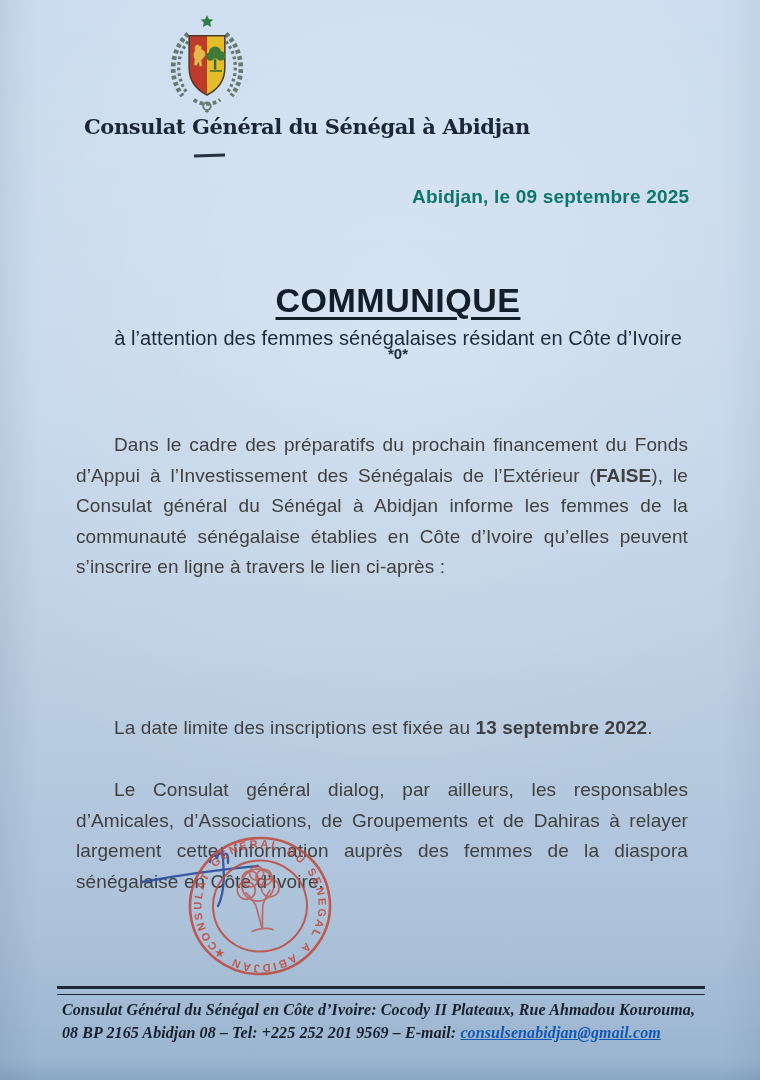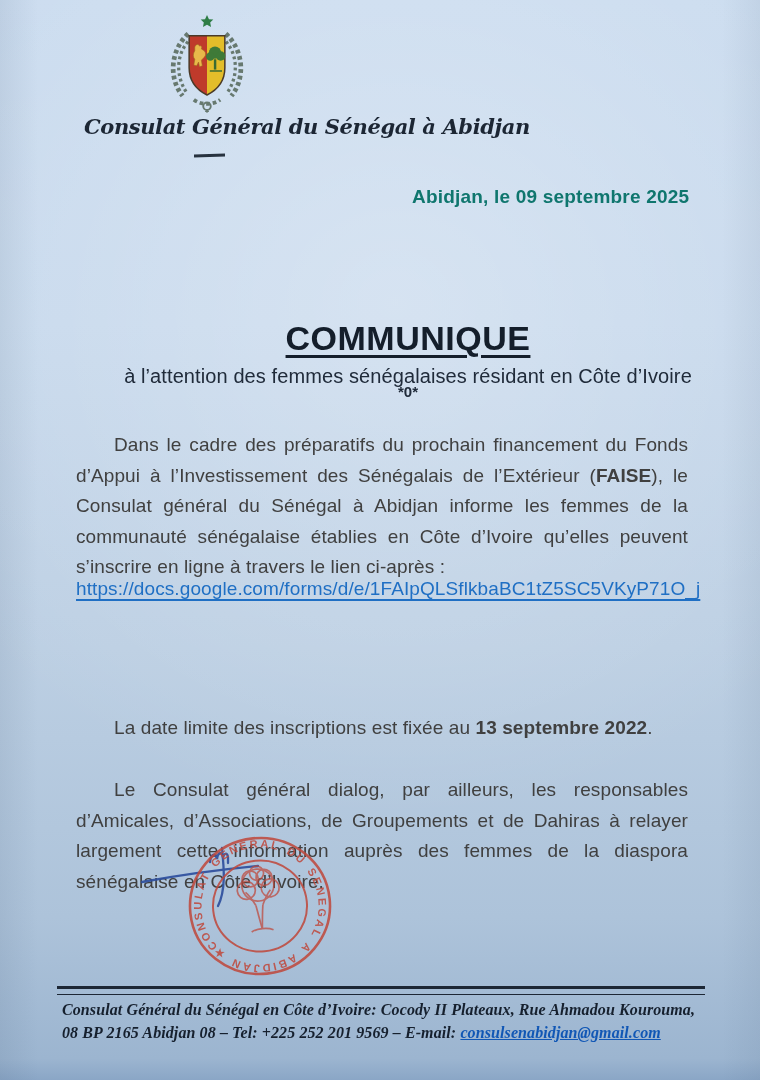--- a/index.html
+++ b/index.html
@@ -13,27 +13,27 @@
     background:
       radial-gradient(120% 80% at 52% 28%, rgba(255,255,255,.28), rgba(255,255,255,0) 60%),
       linear-gradient(90deg, rgba(60,82,110,.10), rgba(60,82,110,0) 5%, rgba(60,82,110,0) 95%, rgba(60,82,110,.08)),
       linear-gradient(180deg,#cbdcef 0%,#c6d8ec 30%,#bccfe3 60%,#adc3da 85%,#9cb5d0 98%,#8aa6c6 100%);
   }
   .ink{color:#1e2836;}
   
   .emblem{position:absolute;left:160px;top:12px;width:94px;height:102px;}
   .script-title{
     position:absolute;left:84px;top:114px;
-    font-family:"DejaVu Serif",serif;font-style:italic;font-weight:bold;
+    font-family:"DejaVu Serif",serif;font-weight:bold;
     font-size:21px;letter-spacing:-0.4px;color:#1c2634;white-space:nowrap;
   }
   .title-dash{position:absolute;left:194px;top:154px;width:31px;height:2.5px;background:#27323f;transform:rotate(-1.5deg);}
   .date-line{position:absolute;left:412px;top:186px;font-size:19px;font-weight:bold;color:#0f766e;letter-spacing:.2px;white-space:nowrap;}
   
-  .center-col{position:absolute;left:56px;width:704px;text-align:center;margin-top:38px;}
+  .center-col{position:absolute;left:46px;width:704px;text-align:center;}
   .main-title{
     top:281px;font-size:34px;font-weight:bold;letter-spacing:.5px;color:#141e2b;
     text-decoration:underline;text-decoration-thickness:3px;text-underline-offset:5px;
   }
   .subtitle{top:327px;font-size:20px;color:#202b3a;letter-spacing:.1px;}
   .separator{top:345px;font-size:15px;font-weight:bold;color:#202b3a;}
   
   .para{
     position:absolute;left:76px;width:612px;
     font-size:19px;line-height:30.5px;color:#404040;
@@ -102,21 +102,20 @@
 
 <div class="date-line">Abidjan, le 09 septembre 2025</div>
 
 <div class="center-col main-title">COMMUNIQUE</div>
 <div class="center-col subtitle">à l’attention des femmes sénégalaises résidant en Côte d’Ivoire</div>
 <div class="center-col separator">*0*</div>
 
 <div class="para indent p-intro ink"><span>Dans le cadre des préparatifs du prochain financement du Fonds d’Appui à l’Investissement des Sénégalais de l’Extérieur (</span><b class="inline-bold">FAISE</b><span>), le Consulat général du Sénégal à Abidjan informe les femmes de la communauté sénégalaise établies en Côte d’Ivoire qu’elles peuvent s’inscrire en ligne à travers le lien ci-après :</span></div>
 
 <div class="link-block">
-  <div><a>https://docs.google.com/forms/d/e/1FAIpQLSflkbaBC1tZ5SC5VKyP71O_j</a></div>
 </div>
 
 <div class="para indent p-deadline ink"><span>La date limite des inscriptions est fixée au </span><b class="inline-bold">13 septembre 2022</b><span>.</span></div>
 
 <div class="para indent p-relay ink">Le Consulat général dialog, par ailleurs, les responsables d’Amicales, d’Associations, de Groupements et de Dahiras à relayer largement cette information auprès des femmes de la diaspora sénégalaise en Côte d’Ivoire.</div>
 
 <svg class="signature" viewBox="0 0 140 85">
   <g fill="none" stroke="#2e4f9e" stroke-width="2.3" stroke-linecap="round" opacity=".92">
     <path d="M80,32 c1,-8 5,-10 7,-3 c1,-7 5,-8 6,-1 c1,-5 4,-6 5,-1 l0,6"></path>
     <path d="M12,52 C45,46 85,40 128,36"></path>

